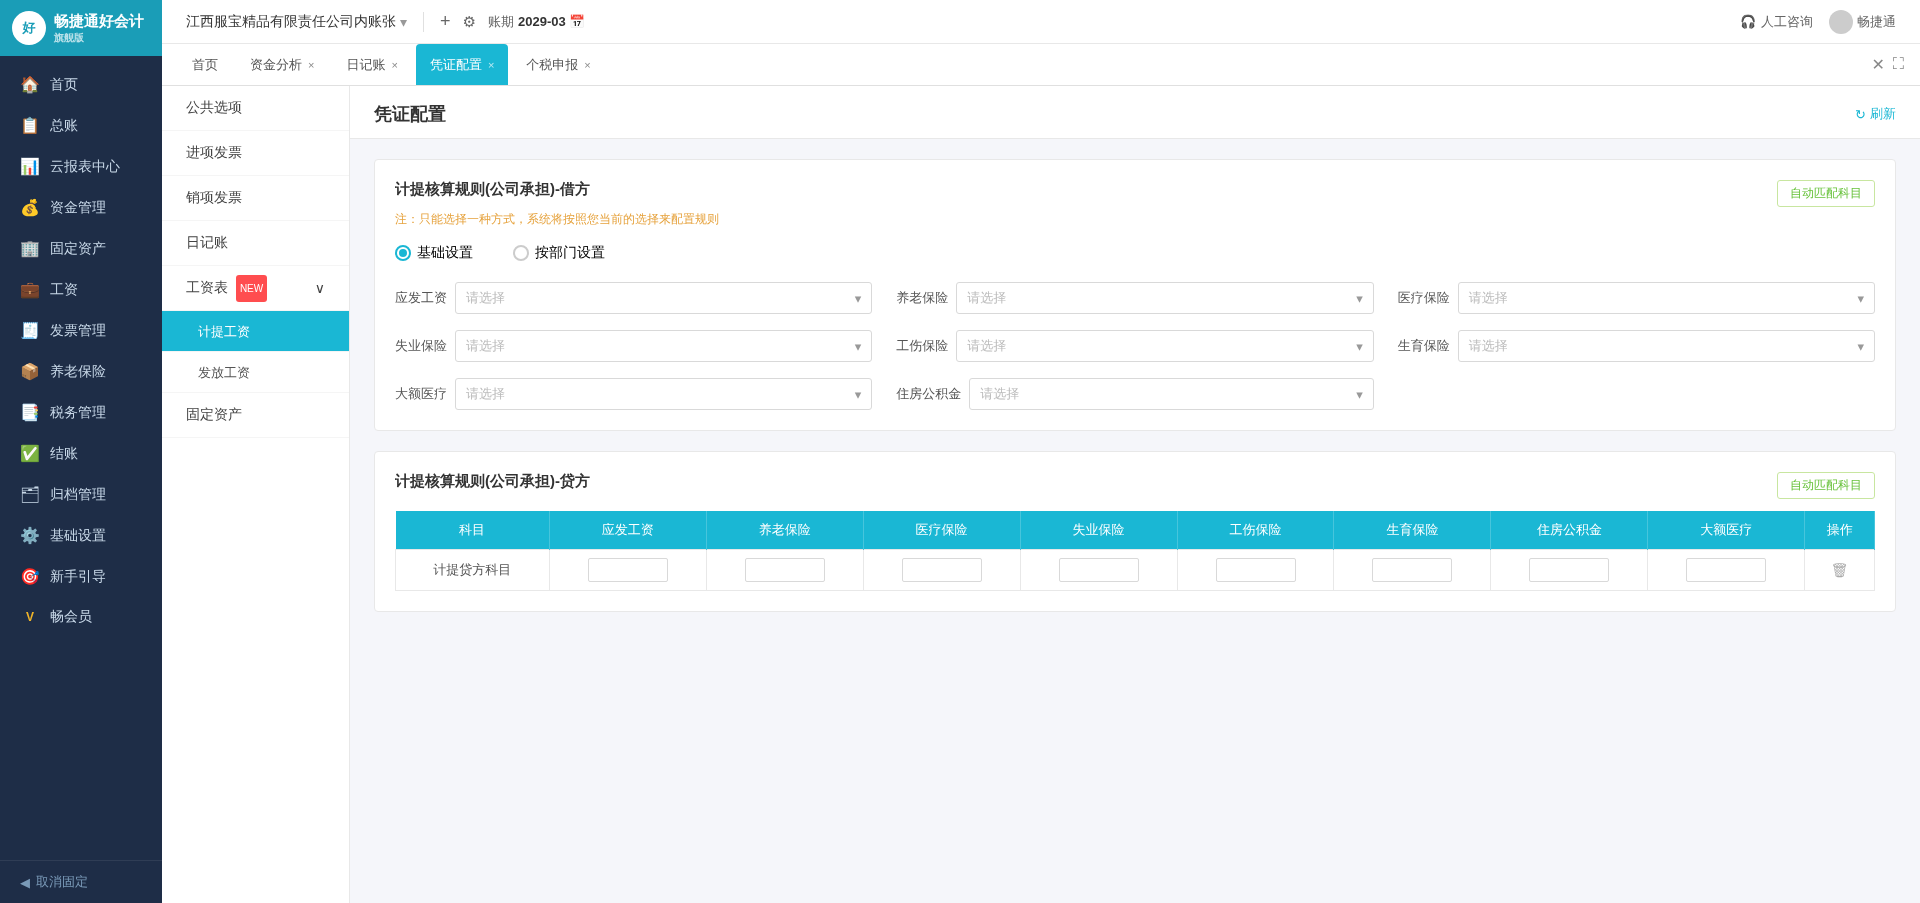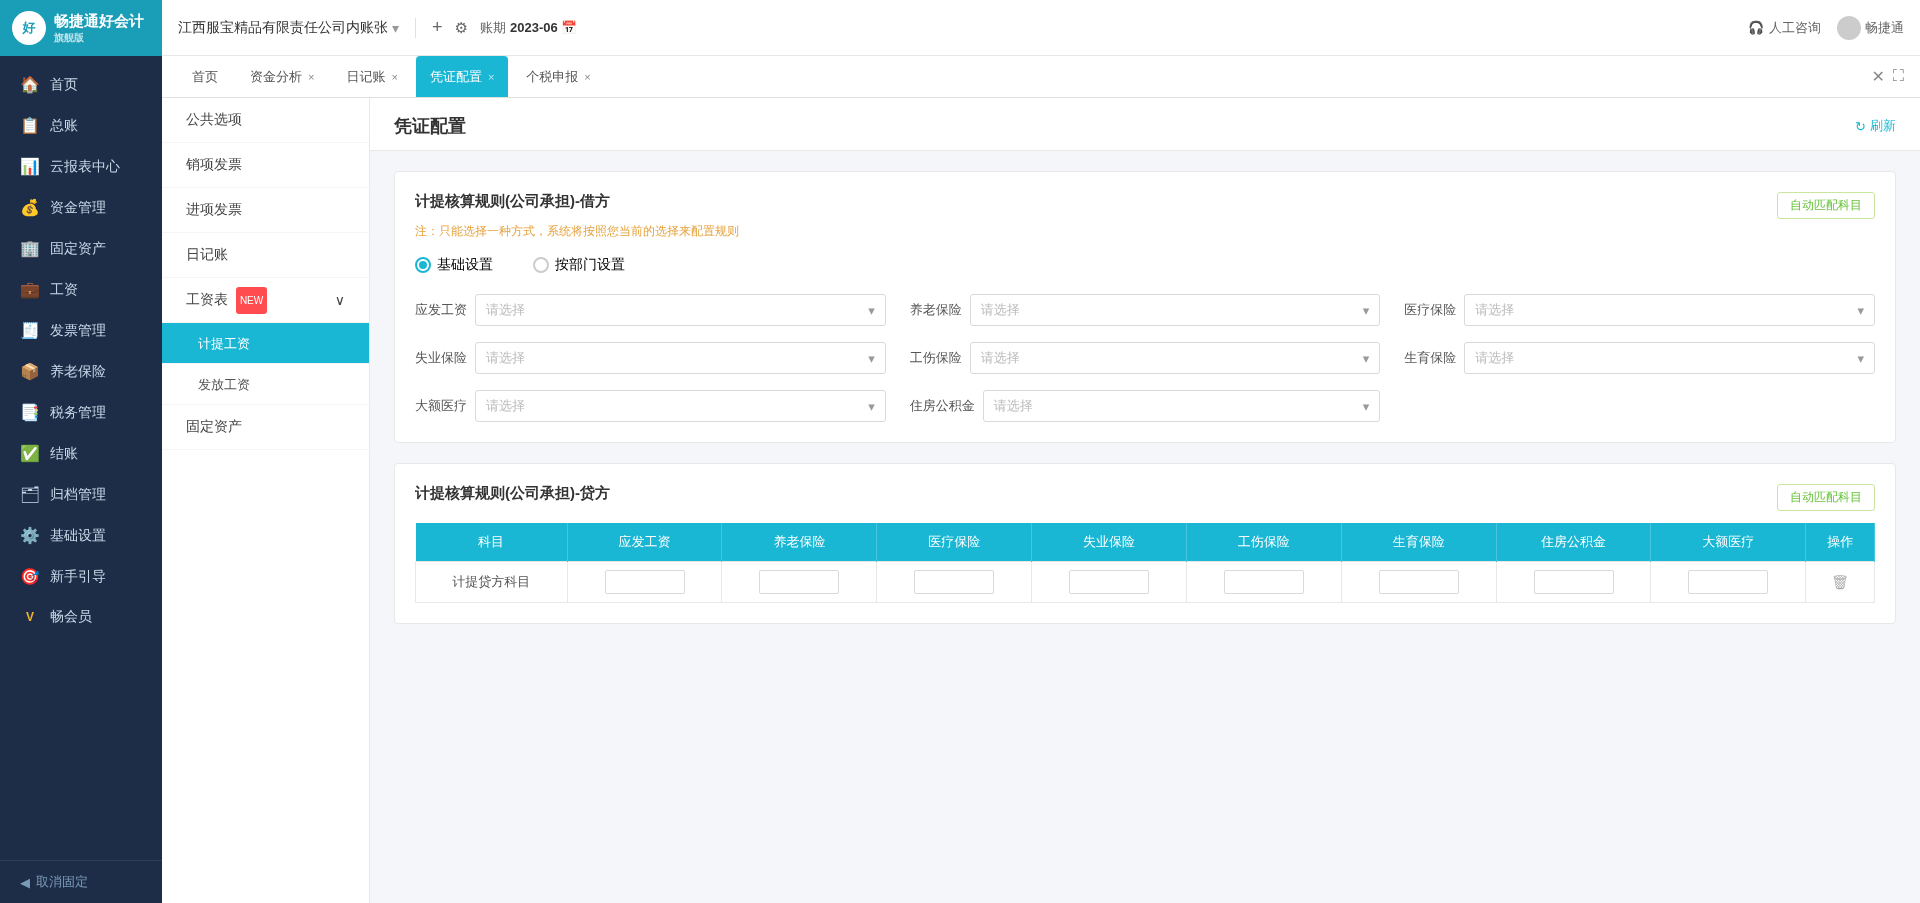--- a/index.html
+++ b/index.html
@@ -52,24 +52,24 @@
       display: flex; align-items: center; gap: 6px;
       border-top: 1px solid rgba(255,255,255,0.08);
     }
 
     
     .main { flex: 1; display: flex; flex-direction: column; overflow: hidden; }
 
     
     .topbar {
       background: white;
-      height: 56px;
+      height: 44px;
       display: flex;
       align-items: center;
-      padding: 0 16px;
+      padding: 0 24px;
       border-bottom: 1px solid #e8e8e8;
       gap: 12px;
     }
     .topbar-company {
       font-size: 14px;
       color: #333;
       display: flex; align-items: center; gap: 4px;
       cursor: pointer;
     }
     .topbar-divider { width: 1px; height: 20px; background: #e0e0e0; margin: 0 4px; }
@@ -105,21 +105,21 @@
     }
     .tab-close { font-size: 11px; opacity: 0.7; }
     .tabs-bar-right { margin-left: auto; display: flex; gap: 8px; }
     .tab-action { font-size: 16px; color: #888; cursor: pointer; }
 
     
     .content { flex: 1; display: flex; overflow: hidden; background: #f5f6fa; }
 
     
     .left-menu {
-      width: 208px;
+      width: 188px;
       background: white;
       border-right: 1px solid #e8e8e8;
       overflow-y: auto;
       flex-shrink: 0;
     }
     .left-menu-item {
       padding: 13px 24px;
       font-size: 14px;
       color: #444;
       cursor: pointer;
@@ -363,21 +363,21 @@
   <div class="topbar">
     <div class="topbar-company">
       <span>江西服宝精品有限责任公司内账张</span>
       <span style="color:#999;">▾</span>
     </div>
     <div class="topbar-divider"></div>
     <span class="topbar-add">+</span>
     <span class="topbar-gear">⚙</span>
     <div class="topbar-period">
       <span>账期</span>
-      <span style="color:#333;font-weight:bold;">2023-06</span>
+      <span style="color:#333;font-weight:bold;">2029-03</span>
       <span style="color:#1ab7d4;">📅</span>
     </div>
     <div class="topbar-right">
       <div class="topbar-support">
         <span>🎧</span>
         <span>人工咨询</span>
       </div>
       <div class="topbar-user">
         <span style="width:24px;height:24px;background:#ccc;border-radius:50%;display:inline-block;"></span>
         <span>畅捷通</span>
@@ -411,24 +411,24 @@
     </div>
   </div>
 
   <div class="content">
 
     <div class="left-menu">
       <div class="left-menu-item">
         <span>公共选项</span>
       </div>
       <div class="left-menu-item">
+        <span>进项发票</span>
+      </div>
+      <div class="left-menu-item">
         <span>销项发票</span>
-      </div>
-      <div class="left-menu-item">
-        <span>进项发票</span>
       </div>
       <div class="left-menu-item">
         <span>日记账</span>
       </div>
       <div class="left-menu-group">
         <span>工资表 <span class="new-badge">NEW</span></span>
         <span>∨</span>
       </div>
       <div class="left-menu-sub active">
         <span>计提工资</span>

